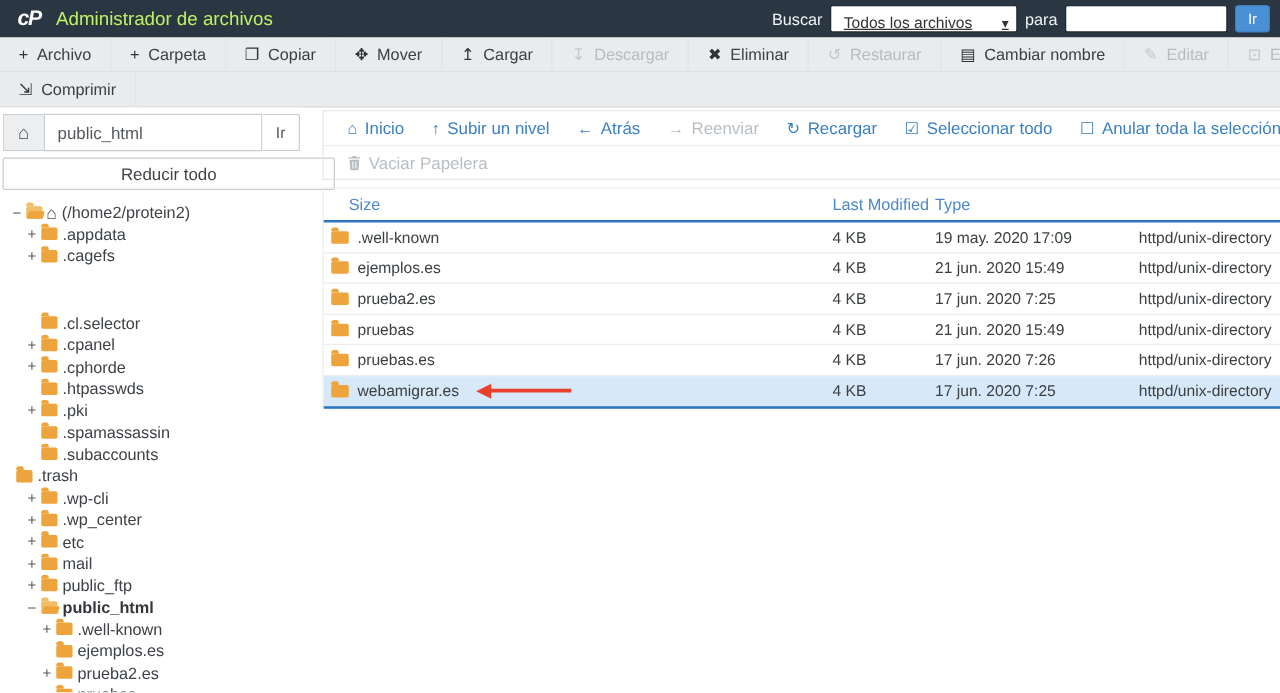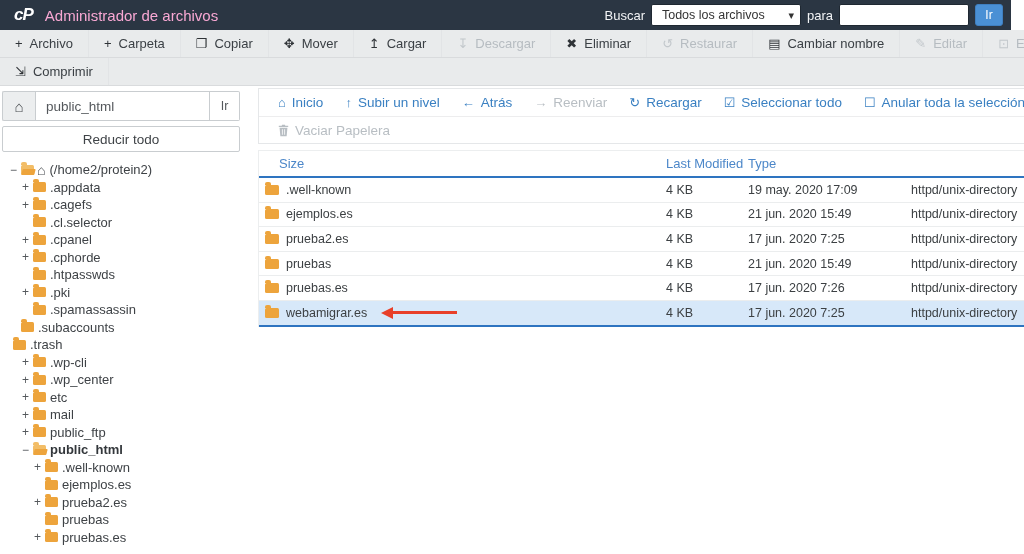--- a/index.html
+++ b/index.html
@@ -1,30 +1,30 @@
 <!DOCTYPE html>
 <html><head>
 <meta charset="utf-8">
 <style>
   * { margin:0; padding:0; box-sizing:border-box; }
   html,body { width:1024px; height:554px; overflow:hidden; }
   body { font-family:"Liberation Sans", sans-serif; background:#fff; }
   .screen { position:relative; width:1024px; height:554px; background:#fff; overflow:hidden; }
 
   
-  .app-header { position:absolute; top:0; left:0; right:13px; height:30px; background:#2b3643;
+  .app-header { position:absolute; top:0; left:0; right:0; height:30px; background:#2b3643;
     display:flex; align-items:center; padding:0 8px; }
   .cp-logo { color:#fff; font-weight:bold; font-style:italic; font-size:17px; letter-spacing:-1px;
     margin:0 12px 0 6px; cursor:pointer; }
-  .app-title { color:#f9a8d4; font-size:15px; }
+  .app-title { color:#bef264; font-size:15px; }
   .hspacer { flex:1; }
   .search-area { display:flex; align-items:center; gap:6px; }
   .search-label { color:#f2f4f6; font-size:13px; }
   .scope-select { width:150px; height:22px; background:#fff; border:1px solid #1f2832; border-radius:2px;
-    font-size:12.5px; color:#333; display:flex; align-items:center; padding:0 6px 0 10px; cursor:pointer; }
+    font-size:12.5px; color:#333; display:flex; align-items:flex-end; padding:0 6px 0 10px; cursor:pointer;text-decoration:underline; }
   .scope-select .sel-text { flex:1; }
   .chev { font-size:11px; color:#333; }
   .search-input { width:130px; height:22px; border:1px solid #1f2832; border-radius:2px; padding:0 6px; font-size:12.5px; }
   .go-btn-top { height:22px; min-width:28px; background:#4a90d5; color:#fff; border:1px solid #3f7fc0;
     border-radius:3px; font-size:12px; padding:0 8px; cursor:pointer; }
 
   
   .top-toolbar { position:absolute; left:0; right:0; height:28px; background:#e9ebec;
     border-bottom:1px solid #d9dbdd; display:flex; align-items:stretch; }
   .row1 { top:30px; } .row2 { top:58px; }
@@ -36,21 +36,21 @@
 
   
   .sidebar { position:absolute; top:86px; left:0; width:242px; bottom:0; background:#fff; }
   .path-bar { display:flex; margin:5px 2px 0 2px; height:30px; }
   .home-btn { width:33px; background:#eceeef; border:1px solid #c9cdd0; border-right:none;
     border-radius:2px 0 0 2px; display:flex; align-items:center; justify-content:center;
     color:#45494d; font-size:15px; cursor:pointer; }
   .path-input { flex:1; border:1px solid #c9cdd0; padding:0 10px; font-size:13.5px; color:#54585c; min-width:0; }
   .side-go { width:30px; background:#fff; border:1px solid #c9cdd0; border-left:none;
     border-radius:0 2px 2px 0; font-size:12.5px; color:#54585c; cursor:pointer; }
-  .collapse-btn { display:block; margin:5px 2px 0 2px; width:238px; height:26px; background:#fff;
+  .collapse-btn { display:block; margin:5px 2px 0 2px; width:266px; height:26px; background:#fff;
     border:1px solid #c9cdd0; border-radius:2px; font-size:13.5px; color:#3f4347; cursor:pointer; }
   .tree { margin-top:9px; font-size:13px; color:#3e4246; }
   .tree-item { height:17.5px; display:flex; align-items:center; cursor:pointer; white-space:nowrap; }
   .tgl { width:11px; text-align:center; font-size:12px; color:#55595d; flex:none; }
   .tree-item .lbl { margin-left:4px; }
   .tree-item .lbl.bold { font-weight:bold; color:#33373b; }
   .home-glyph { font-size:14px; color:#4a4e52; margin-left:3px; line-height:1; }
 
   
   .folder-icon { width:14px; height:10px; background:#eda43c; border-radius:1.5px; position:relative; flex:none; margin-left:2px; }
@@ -182,21 +182,21 @@
         <div class="tree-item" style="padding-left: 20px;">
           <span class="tgl">+</span>
           <span class="folder-icon"></span>
           <span class="lbl">.appdata</span>
         </div>
         <div class="tree-item" style="padding-left: 20px;">
           <span class="tgl">+</span>
           <span class="folder-icon"></span>
           <span class="lbl">.cagefs</span>
         </div>
-        <div class="tree-item" style="padding-left: 20px;">
+        <div class="tree-item" style="padding-left: 20px; margin-top: 36px;">
           <span class="tgl"></span>
           <span class="folder-icon"></span>
           <span class="lbl">.cl.selector</span>
         </div>
         <div class="tree-item" style="padding-left: 20px;">
           <span class="tgl">+</span>
           <span class="folder-icon"></span>
           <span class="lbl">.cpanel</span>
         </div>
         <div class="tree-item" style="padding-left: 20px;">
@@ -212,21 +212,21 @@
         <div class="tree-item" style="padding-left: 20px;">
           <span class="tgl">+</span>
           <span class="folder-icon"></span>
           <span class="lbl">.pki</span>
         </div>
         <div class="tree-item" style="padding-left: 20px;">
           <span class="tgl"></span>
           <span class="folder-icon"></span>
           <span class="lbl">.spamassassin</span>
         </div>
-        <div class="tree-item" style="padding-left: 8px;">
+        <div class="tree-item" style="padding-left: 20px;">
           <span class="tgl"></span>
           <span class="folder-icon"></span>
           <span class="lbl">.subaccounts</span>
         </div>
         <div class="tree-item" style="">
           <span class="tgl"></span>
           <span class="folder-icon"></span>
           <span class="lbl">.trash</span>
         </div>
         <div class="tree-item" style="padding-left: 20px;">

